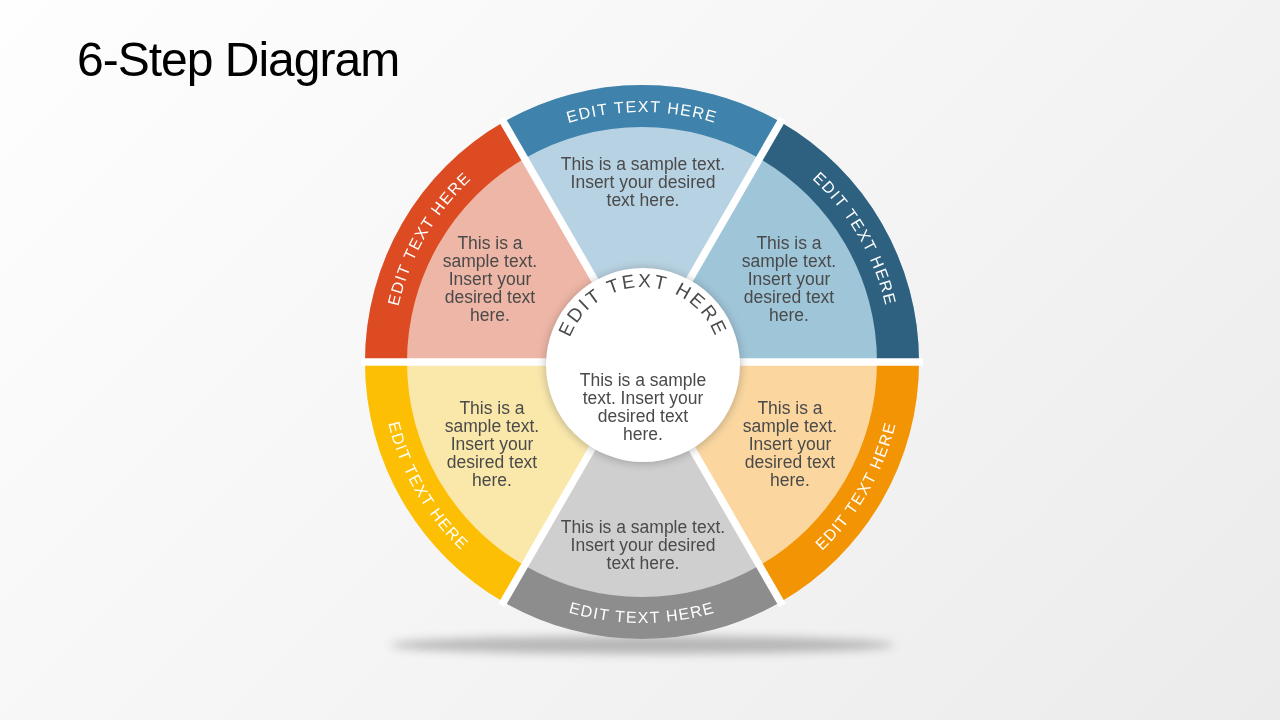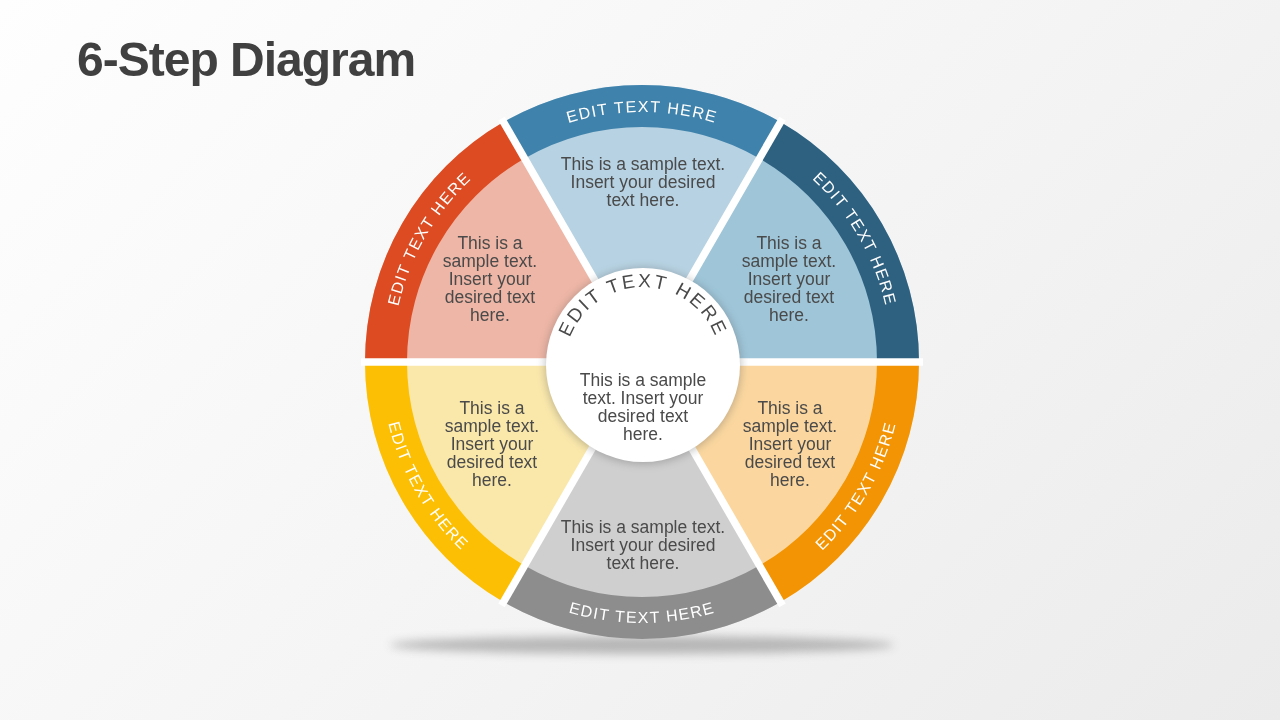--- a/index.html
+++ b/index.html
@@ -3,22 +3,22 @@
 <meta charset="utf-8">
 <style>
   html, body { margin: 0; padding: 0; }
   body {
     width: 1280px; height: 720px; overflow: hidden; position: relative;
     background: linear-gradient(135deg, #fefefe 0%, #f4f4f4 55%, #ebebeb 100%);
     font-family: "Liberation Sans", sans-serif;
   }
   .slide-title {
     position: absolute; left: 77px; top: 36px; margin: 0;
-    font-size: 48px; font-weight: 700; letter-spacing: -1px;
-    color: #404040; line-height: 1.0;
+    font-size: 48px; font-weight: 400; letter-spacing: -1px;
+    color: #000000; line-height: 1.0;
   }
   svg.diagram { position: absolute; left: 0; top: 0; }
   .ring-label { font-size: 16px; letter-spacing: 1.4px; font-weight: 400; }
   .body-line { font-size: 17.5px; text-anchor: middle; }
   .center-label { font-size: 19px; letter-spacing: 2.5px; }
 </style>
 </head>
 <body>
 
 <h1 class="slide-title">6-Step Diagram</h1>

